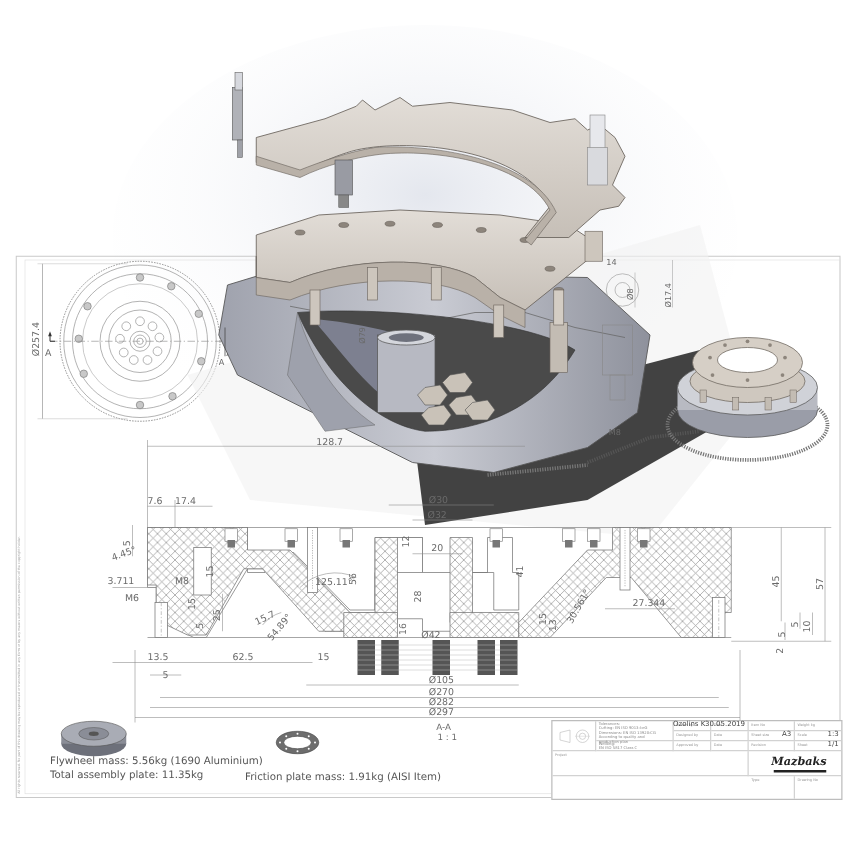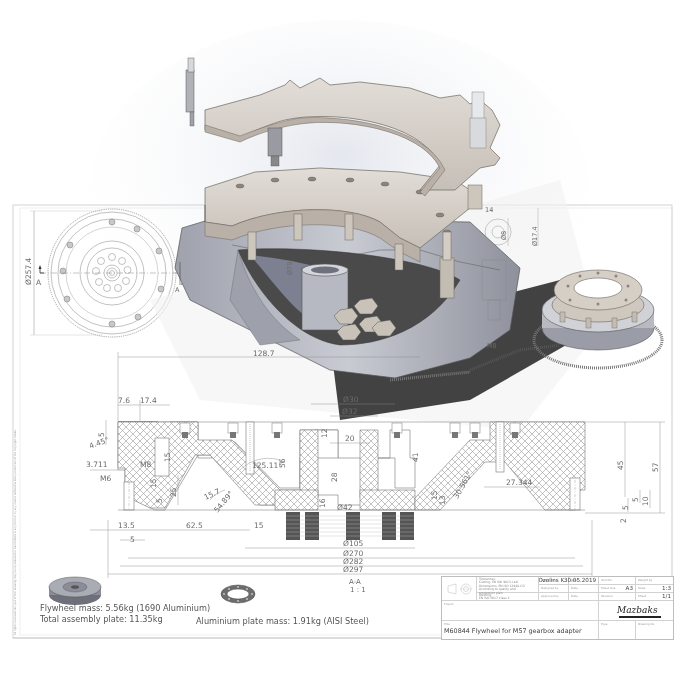--- a/index.html
+++ b/index.html
@@ -7,21 +7,21 @@
   .sheet { position:absolute; left:0; top:0; width:680px; height:680px; }
   svg { position:absolute; left:0; top:0; }
   .dim { font-family:"DejaVu Sans", sans-serif; font-size:7.5px; fill:#6a6a6a; }
   .dim-sm { font-family:"DejaVu Sans", sans-serif; font-size:6.5px; fill:#6a6a6a; }
   .note { position:absolute; font-family:"DejaVu Sans", sans-serif; font-size:8.2px; color:#555; line-height:10px; white-space:nowrap; }
   .tb { position:absolute; left:441px; top:576px; width:231px; height:62px; border:1px solid #bdbdbd; background:#fff; }
   .tb .cell { position:absolute; border-right:1px solid #d2d2d2; border-bottom:1px solid #d2d2d2; box-sizing:border-box; }
   .tb .lbl { position:absolute; left:2px; top:1px; font-size:2.8px; color:#999; white-space:nowrap; }
   .tb .val { position:absolute; right:2px; bottom:1px; font-size:5.6px; color:#444; white-space:nowrap; }
   .tb .txt { position:absolute; left:2px; top:1px; font-size:3px; color:#888; line-height:3.6px; white-space:pre; }
-  .logo { position:absolute; font-family:"DejaVu Serif", serif; font-style:italic; font-weight:normal; font-size:9px; color:#222; }
+  .logo { position:absolute; font-family:"DejaVu Serif", serif; font-style:italic; font-weight:bold; font-size:9px; color:#222; }
   .sidetext { position:absolute; left:14px; top:420px; width:8px; height:215px; }
   .sidetext span { position:absolute; left:0; top:0; transform-origin:0 0; transform:rotate(-90deg) translate(-215px,0); font-size:2.6px; color:#999; white-space:nowrap; width:215px; display:block; }
 </style>
 </head>
 <body>
 
 <div class="sheet">
 
   <svg width="680" height="680" viewBox="0 0 680 680">
     <defs>
@@ -399,21 +399,21 @@
     <text class="dim" x="349" y="584" style="font-size:7px">A-A</text>
     <text class="dim" x="350" y="592" style="font-size:7px">1 : 1</text>
   </svg>
 
   <div class="sidetext">
     <span>All rights reserved. No part of this drawing may be reproduced or transmitted in any form or by any means without written permission of the copyright holder.</span>
   </div>
 
   <div class="note" style="left:40px; top:603px;">Flywheel mass: 5.56kg (1690 Aluminium)</div>
   <div class="note" style="left:40px; top:614px;">Total assembly plate: 11.35kg</div>
-  <div class="note" style="left:196px; top:616px;">Aluminium plate mass: 1.91kg (AISI Steel)</div>
+  <div class="note" style="left:196px; top:616px;">Friction plate mass: 1.91kg (AISI Item)</div>
 
   <div class="tb">
 
     <div class="cell" style="left:0; top:0; width:35px; height:24px;">
       <svg width="35" height="24" style="position:absolute;left:0;top:0">
         <path d="M6,9 L14,7 L14,17 L6,15 Z" fill="none" stroke="#bbb" stroke-width="0.5"></path>
         <circle cx="24" cy="12" r="5" fill="none" stroke="#bbb" stroke-width="0.5"></circle>
         <circle cx="24" cy="12" r="2.5" fill="none" stroke="#bbb" stroke-width="0.5"></circle>
         <line x1="18" y1="12" x2="30" y2="12" stroke="#ccc" stroke-width="0.4"></line>
       </svg>
@@ -472,24 +472,20 @@
     </div>
 
     <div class="cell" style="left:0; top:24px; width:157px; height:20px;">
       <div class="lbl">Project</div>
     </div>
     <div class="cell" style="left:157px; top:24px; width:74px; height:20px; border-right:none;">
       <div class="logo" style="left:18px; top:4px;">Mazbaks</div>
       <div style="position:absolute; left:20px; top:15px; width:42px; height:1.5px; background:#222;"></div>
     </div>
 
-    <div class="cell" style="left:0; top:44px; width:157px; height:18px; border-bottom:none;">
-      <div class="lbl">Title</div>
-      <div style="position:absolute; left:2px; top:6px; font-size:6.4px; color:#444; white-space:nowrap;">M60844 Flywheel for M57 gearbox adapter</div>
-    </div>
     <div class="cell" style="left:157px; top:44px; width:37px; height:18px; border-bottom:none;">
       <div class="lbl">Type</div>
     </div>
     <div class="cell" style="left:194px; top:44px; width:37px; height:18px; border-bottom:none; border-right:none;">
       <div class="lbl">Drawing No</div>
     </div>
   </div>
 
 </div>
 

